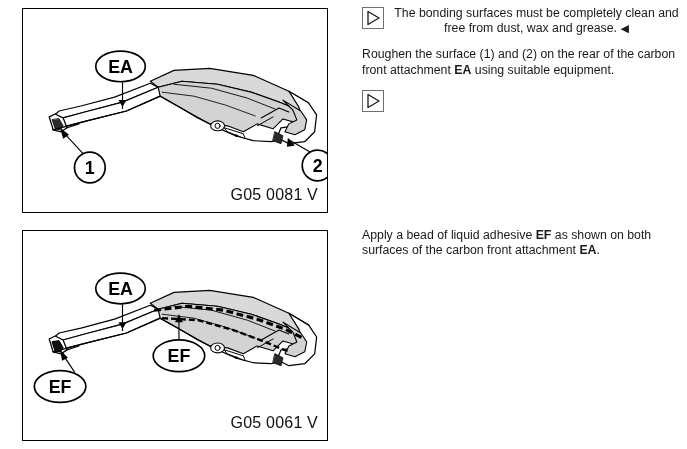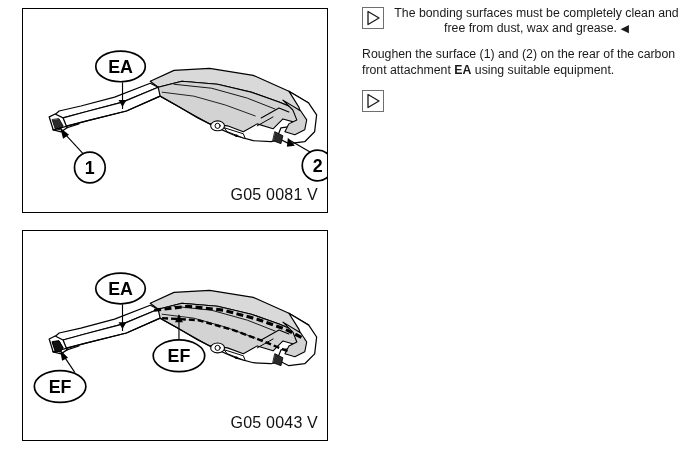--- a/index.html
+++ b/index.html
@@ -241,21 +241,21 @@
           <ellipse cx="157" cy="126" rx="26" ry="16" fill="#ffffff" stroke="#000" stroke-width="1.7"></ellipse>
           <text x="157" y="132.5" text-anchor="middle" font-family="Liberation Sans, sans-serif" font-size="18" font-weight="bold" fill="#000">EF</text>
         </g>
         <g>
           <ellipse cx="37" cy="157" rx="26" ry="16" fill="#ffffff" stroke="#000" stroke-width="1.7"></ellipse>
           <text x="37" y="163.5" text-anchor="middle" font-family="Liberation Sans, sans-serif" font-size="18" font-weight="bold" fill="#000">EF</text>
         </g>
       </g>
     </svg>
 
-    <div class="figure-caption">G05 0043 V</div>
+    <div class="figure-caption">G05 0061 V</div>
   </div>
 </div>
 
 <div id="text-column">
 
   <div class="text-block" id="instruction-block-1" style="top: 6px;">
 
     <div class="para with-icon" style="margin-bottom: 11px;">
       <span class="note-icon">
         <svg width="20" height="20" viewBox="0 0 20 20">
@@ -272,13 +272,18 @@
 
     <div class="para with-icon">
       <span class="note-icon">
         <svg width="20" height="20" viewBox="0 0 20 20">
           <polygon points="5,3.5 5,16.5 16,10" fill="#ffffff" stroke="#1a1a1a" stroke-width="1.3" stroke-linejoin="round"></polygon>
         </svg>
       </span>
     </div>
   </div>
 
+  <div class="text-block" id="instruction-block-2" style="top: 228px;">
+    <div class="para">
+      <span>Apply a bead of liquid adhesive <b>EF</b> as shown on both surfaces of the carbon front attachment <b>EA</b>.</span>
+    </div>
+  </div>
 </div>
 
 </body></html>

